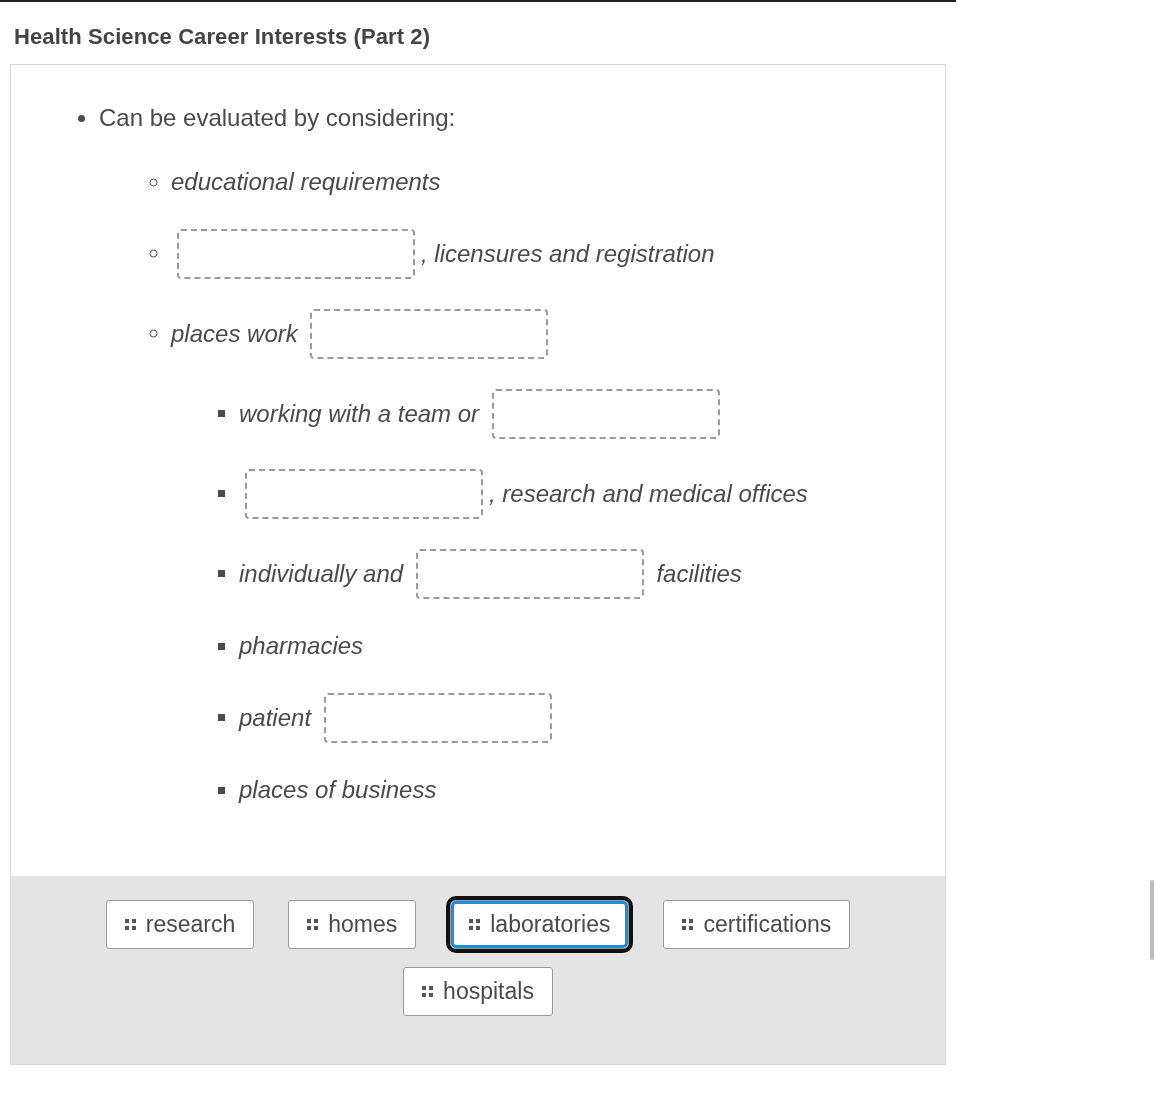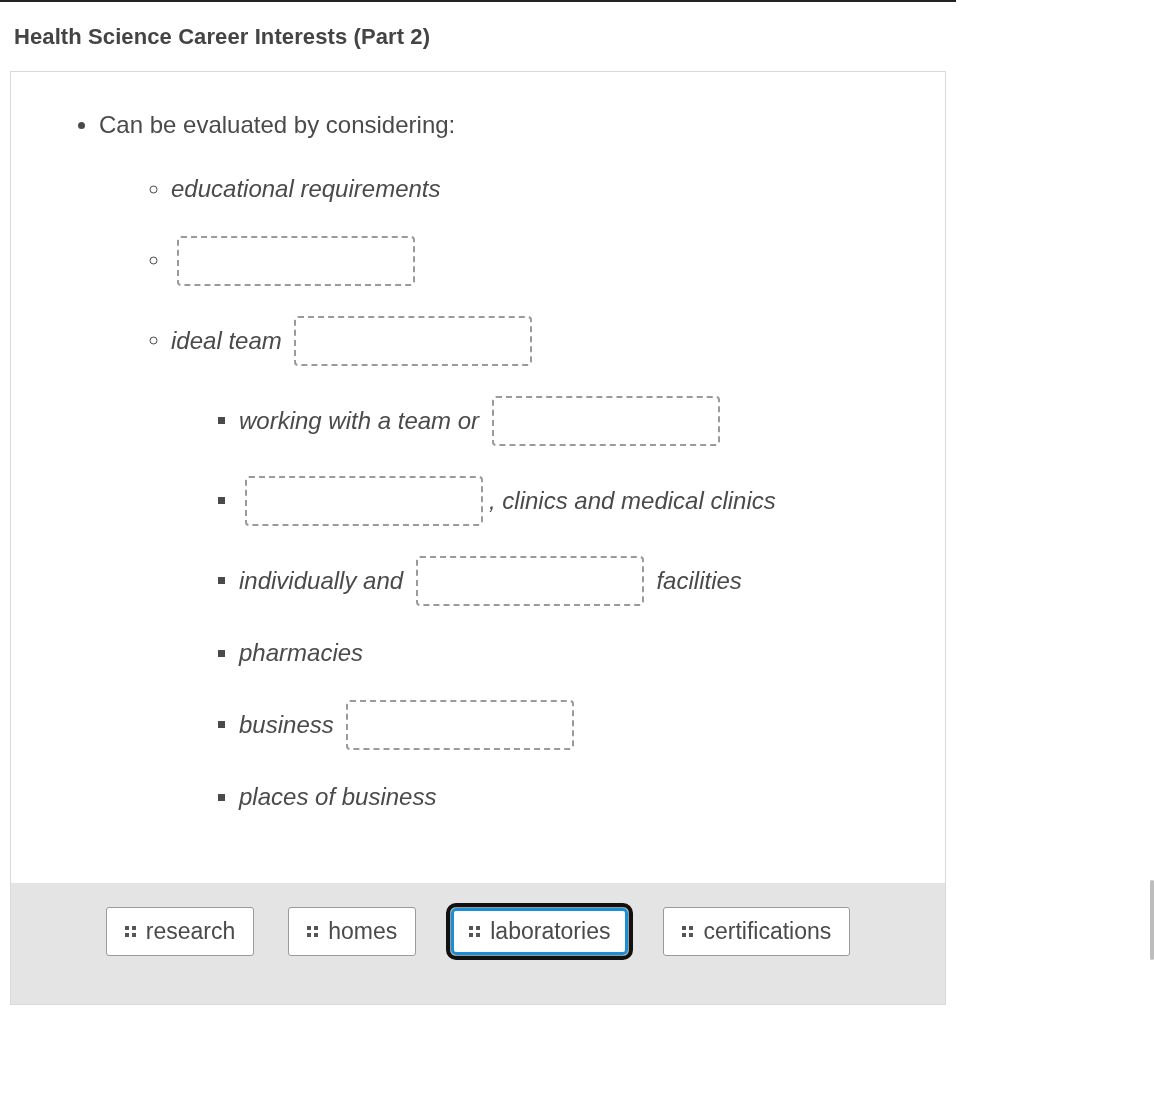--- a/index.html
+++ b/index.html
@@ -20,21 +20,21 @@
   }
   .page-title {
     font-size: 22px;
     font-weight: 700;
     color: #444;
     padding: 10px 14px 14px 14px;
     letter-spacing: 0.1px;
   }
   .card {
     border: 1px solid #d9d9d9;
-    margin: 7px 10px 0 10px;
+    margin: 0 10px 0 10px;
   }
   .content-area {
     padding: 28px 40px 40px 40px;
   }
 
   ul.l1 { list-style: disc;  padding-left: 48px; margin: 0; }
   ul.l2 { list-style: circle; padding-left: 72px; margin: 22px 0 0 0; font-style: italic; }
   ul.l3 { list-style: square; padding-left: 68px; margin: 22px 0 0 0; }
 
   li {
@@ -120,45 +120,45 @@
       <ul class="l1">
         <li>
           <span class="txt">Can be evaluated by considering:</span>
 
           <ul class="l2">
             <li>
               <span class="txt">educational requirements</span>
             </li>
 
             <li>
-              <span class="dropzone wide"></span>
+              <span class="dropzone wide"></span><span class="txt">, licensures and registration</span>
             </li>
 
             <li>
-              <span class="txt">ideal team </span><span class="dropzone wide"></span>
+              <span class="txt">places work </span><span class="dropzone wide"></span>
 
               <ul class="l3">
                 <li>
                   <span class="txt">working with a team or </span><span class="dropzone mid"></span>
                 </li>
 
                 <li>
-                  <span class="dropzone wide"></span><span class="txt">, clinics and medical clinics</span>
+                  <span class="dropzone wide"></span><span class="txt">, research and medical offices</span>
                 </li>
 
                 <li>
                   <span class="txt">individually and </span><span class="dropzone mid"></span><span class="txt"> facilities</span>
                 </li>
 
                 <li>
                   <span class="txt">pharmacies</span>
                 </li>
 
                 <li>
-                  <span class="txt">business </span><span class="dropzone mid"></span>
+                  <span class="txt">patient </span><span class="dropzone mid"></span>
                 </li>
 
                 <li>
                   <span class="txt">places of business</span>
                 </li>
               </ul>
             </li>
           </ul>
         </li>
       </ul>
@@ -213,19 +213,34 @@
                 <span class="grip-dot"></span>
               </span>
               <span class="grip-row">
                 <span class="grip-dot"></span>
                 <span class="grip-dot"></span>
               </span>
             </span>
             <span>certifications</span>
           </div>
         </div>
+      <div class="wordbank-row" id="wb-row-2">
+          <div class="tile">
+            <span class="grip">
+              <span class="grip-row">
+                <span class="grip-dot"></span>
+                <span class="grip-dot"></span>
+              </span>
+              <span class="grip-row">
+                <span class="grip-dot"></span>
+                <span class="grip-dot"></span>
+              </span>
+            </span>
+            <span>hospitals</span>
+          </div>
+        </div>
     </div>
   </div>
 </div>
 
 <div class="scroll-hint">
   <div class="scroll-thumb"></div>
 </div>
 
 </body></html>

